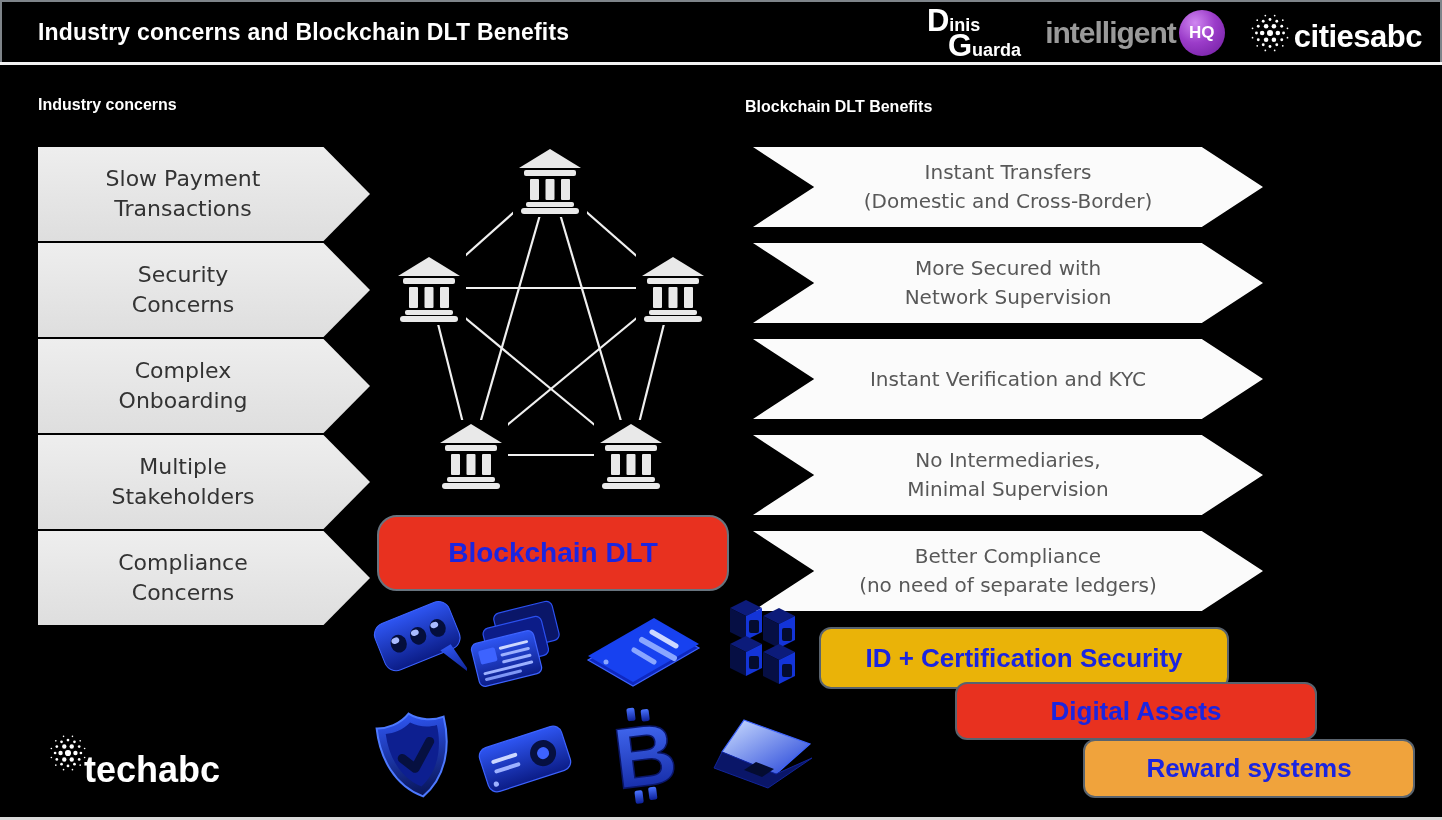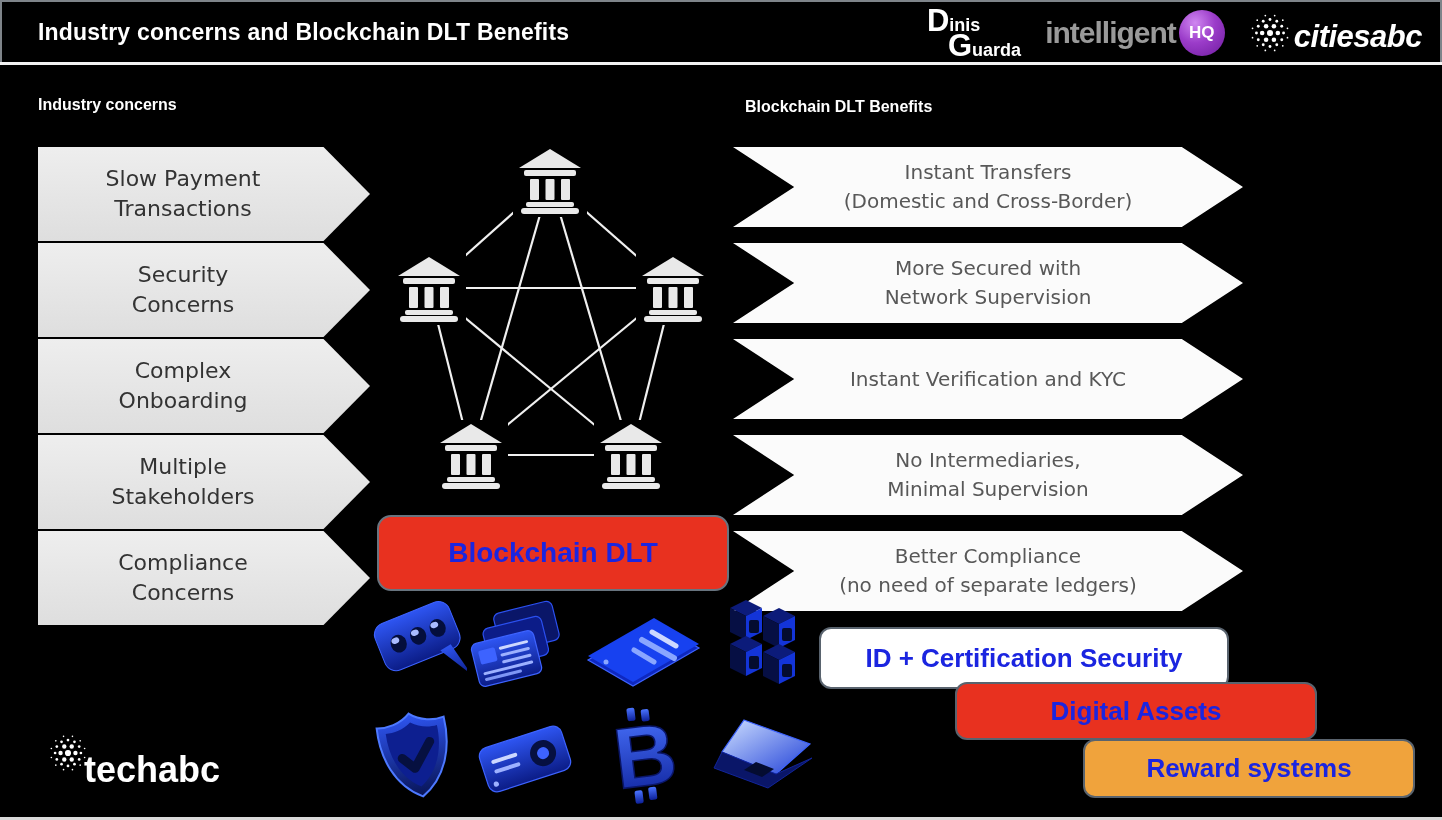--- a/index.html
+++ b/index.html
@@ -20,61 +20,61 @@
   .dg-big { font-size:31px; }
   .dg-small { font-size:18px;text-align:center; }
 
   .ihq { display:flex; align-items:center; gap:3px; }
   .ihq-text { color:#9a9a9a; font-size:30px; font-weight:bold; letter-spacing:-1px; }
   .ihq-badge { width:46px; height:46px; border-radius:50%;
                background:radial-gradient(circle at 35% 28%, #cf86f0 0%, #9b3cc9 45%, #6e1b9e 100%);
                color:#fff; font-weight:bold; font-size:17px; display:flex; align-items:center; justify-content:center; }
 
   .cabc { display:flex; align-items:center; gap:3px; color:#fff; }
-  .cabc-text { font-size:31px; font-weight:bold; letter-spacing:-.5px; margin-top:8px;font-style:italic; }
+  .cabc-text { font-size:31px; font-weight:bold; letter-spacing:-.5px; margin-top:8px; }
   .dotburst { display:block; }
 
   
   .col-heading { position:absolute; color:#fff; font-size:16px; font-weight:bold; white-space:nowrap; }
   .left-heading { left:38px; top:96px; }
   .right-heading { left:745px; top:98px; }
 
   
   .l-arrow { position:absolute; left:38px; width:332px; height:94px;
              background:linear-gradient(180deg,#eeeeee,#dedede);
              clip-path:polygon(0 0,86% 0,100% 50%,86% 100%,0 100%);
              display:flex; flex-direction:column; justify-content:center; align-items:center;
              padding-right:42px; box-sizing:border-box;
              color:#333; font-size:22px; line-height:1.35; text-align:center;
              font-family:"DejaVu Sans","Liberation Sans",sans-serif; }
 
   
-  .r-arrow { position:absolute; left:733px; width:510px; height:80px; background:#fbfbfb;
+  .r-arrow { position:absolute; left:753px; width:510px; height:80px; background:#fbfbfb;
              clip-path:polygon(0 0,88% 0,100% 50%,88% 100%,0 100%,12% 50%);
              display:flex; flex-direction:column; justify-content:center; align-items:center;
              color:#585858; font-size:20px; line-height:1.45; text-align:center;
              font-family:"DejaVu Sans","Liberation Sans",sans-serif; }
   .r-arrow span:empty { display:none; }
 
   .y1{top:147px} .y2{top:243px} .y3{top:339px} .y4{top:435px} .y5{top:531px}
 
   
   .network { position:absolute; left:370px; top:135px; }
 
   
   .dlt-box { position:absolute; left:377px; top:515px; width:352px; height:76px;
-             background:#e8311f; border:2px solid #68747f; border-radius:14px; box-sizing:border-box;
+             background:#e8311f; border:2px solid #68747f; border-radius:20px; box-sizing:border-box;
              display:flex; align-items:center; justify-content:center;
              color:#1b25e0; font-size:28px; font-weight:bold; }
 
   
   .tag { position:absolute; border:2px solid #59636e; border-radius:12px; box-sizing:border-box;
          display:flex; align-items:center; justify-content:center;
          color:#1b25e0; font-size:26px; font-weight:bold; }
-  .tag-green  { left:819px;  top:627px; width:410px; height:62px; background:#ffffff; z-index:3; }
+  .tag-green  { left:819px;  top:627px; width:410px; height:62px; background:#eab308; z-index:3; }
   .tag-red    { left:955px;  top:682px; width:362px; height:58px; background:#e8311f; z-index:4; }
   .tag-orange { left:1083px; top:739px; width:332px; height:59px; background:#f0a33c; z-index:5; }
 
   
   .ic { position:absolute; }
   .ic-chat    { left:372px; top:594px; }
   .ic-cards   { left:466px; top:596px; }
   .ic-tablet  { left:580px; top:606px; }
   .ic-cubes   { left:716px; top:588px; }
   .ic-shield  { left:368px; top:708px; }

